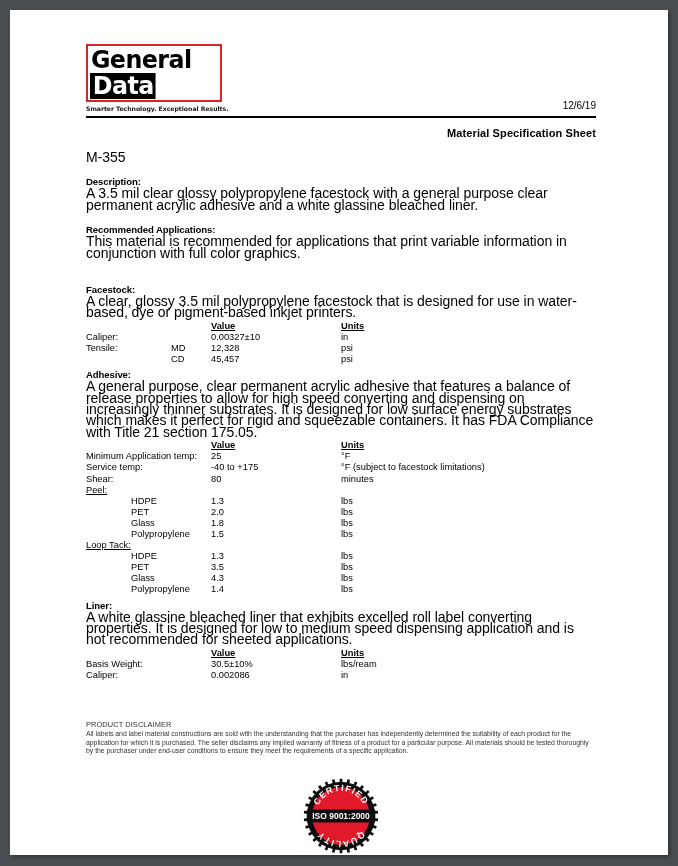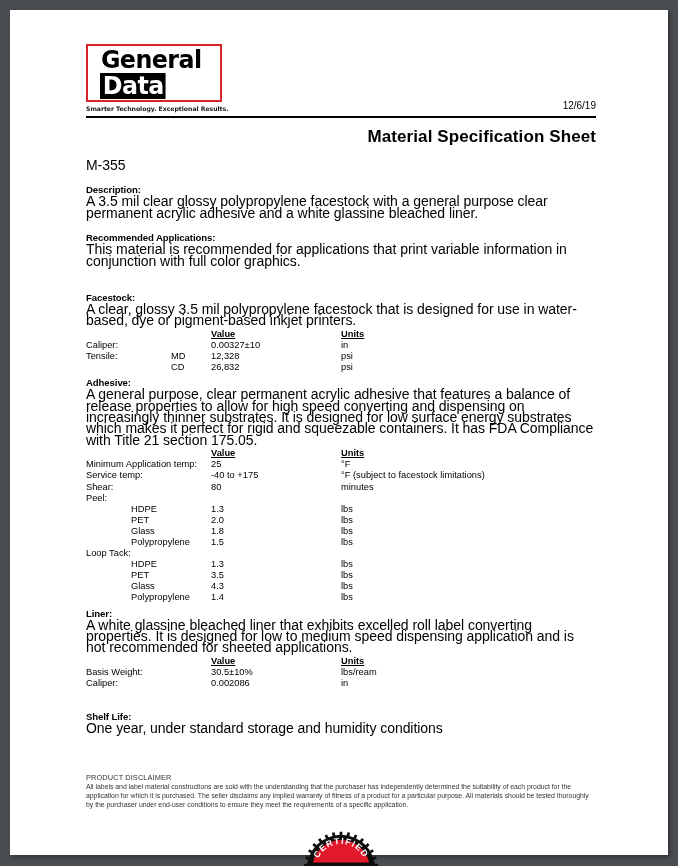--- a/index.html
+++ b/index.html
@@ -30,21 +30,21 @@
   .header-row {
     display: flex;
     align-items: flex-end;
     justify-content: space-between;
     height: 56px;
   }
   .logo-wrap { width: 136px; }
   .logo-box {
     border: 2px solid #d8232a;
     background: #ffffff;
-    padding: 1px 2px 1px 12px;
+    padding: 1px 2px 1px 2px;
     display: inline-block;
     line-height: 0;
   }
   .logo-text {
     display: inline-block;
     font-family: "DejaVu Sans", sans-serif;
     font-weight: bold;
     font-size: 25px;
     line-height: 26px;
     letter-spacing: -0.6px;
@@ -67,21 +67,21 @@
     color: #000;
     padding-bottom: 1px;
   }
   .rule {
     border-top: 2.5px solid #000;
     margin-top: 4px;
   }
   .doc-title {
     text-align: right;
     font-weight: bold;
-    font-size: 17px;
+    font-size: 11px;
     margin-top: 9px;
     letter-spacing: 0.1px;
   }
 
   
   .section { margin-top: 13px; }
   .section-head {
     font-weight: bold;
     font-size: 9.6px;
     letter-spacing: -0.1px;
@@ -104,21 +104,21 @@
   table.spec td { padding: 0; vertical-align: top; white-space: nowrap; }
   .c-label { width: 85px; }
   .c-sub   { width: 40px; }
   .c-value { width: 130px; }
   .c-units { width: auto; }
   .colhead {
     font-weight: bold;
     text-decoration: underline;
   }
   .indent-sub td:first-child { padding-left: 45px; }
-  .row-head td { padding-left: 0; }
+  .row-head td { padding-left: 0; text-decoration: underline; }
 </style>
 </head>
 <body>
 
 <div id="page">
   <div id="content">
 
     <div class="header-row">
       <div class="logo-wrap">
         <div class="logo-box">
@@ -166,21 +166,21 @@
           </tr>
           <tr>
             <td class="c-label">Tensile:</td>
             <td class="c-sub">MD</td>
             <td class="c-value">12,328</td>
             <td class="c-units">psi</td>
           </tr>
           <tr>
             <td class="c-label"></td>
             <td class="c-sub">CD</td>
-            <td class="c-value">26,832</td>
+            <td class="c-value">45,457</td>
             <td class="c-units">psi</td>
           </tr>
         </tbody>
       </table>
     </div>
 
     <div class="section" style="margin-top:4px;">
       <div class="section-head">Adhesive:</div>
       <div class="section-body">A general purpose, clear permanent acrylic adhesive that features a balance of release properties to allow for high speed converting and dispensing on increasingly thinner substrates. It is designed for low surface energy substrates which makes it perfect for rigid and squeezable containers. It has FDA Compliance with Title 21 section 175.05.</div>
       <table class="spec">
@@ -274,24 +274,20 @@
           </tr>
           <tr>
             <td class="c-label" style="width:125px;">Caliper:</td>
             <td class="c-value">0.002086</td>
             <td class="c-units">in</td>
           </tr>
         </tbody>
       </table>
     </div>
 
-    <div class="section" style="margin-top:22px;">
-      <div class="section-head">Shelf Life:</div>
-      <div class="section-body">One year, under standard storage and humidity conditions</div>
-    </div>
 
     <div style="margin-top:39px;">
       <div style="font-size:7.4px;color:#333;letter-spacing:0.1px;margin-bottom:1px;">PRODUCT DISCLAIMER</div>
       <div style="font-size:6.9px;line-height:8.6px;color:#333;letter-spacing:-0.02px;">All labels and label material constructions are sold with the understanding that the purchaser has independently determined the suitability of each product for the application for which it is purchased. The seller disclaims any implied warranty of fitness of a product for a particular purpose. All materials should be tested thoroughly by the purchaser under end-user conditions to ensure they meet the requirements of a specific application.</div>
     </div>
 
     <div style="margin-top:22px;display:flex;justify-content:center;">
       <svg width="76" height="76" viewBox="0 0 100 100">
         <defs>
           <path id="arcTop" d="M 50,50 m -33,0 a 33,33 0 0 1 66,0" fill="none"></path>

